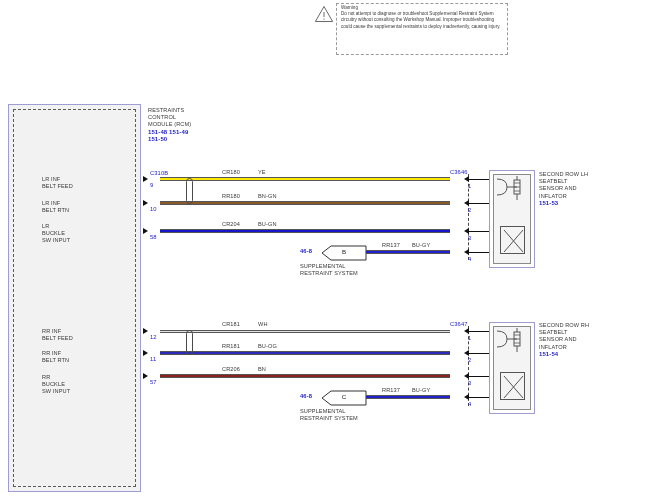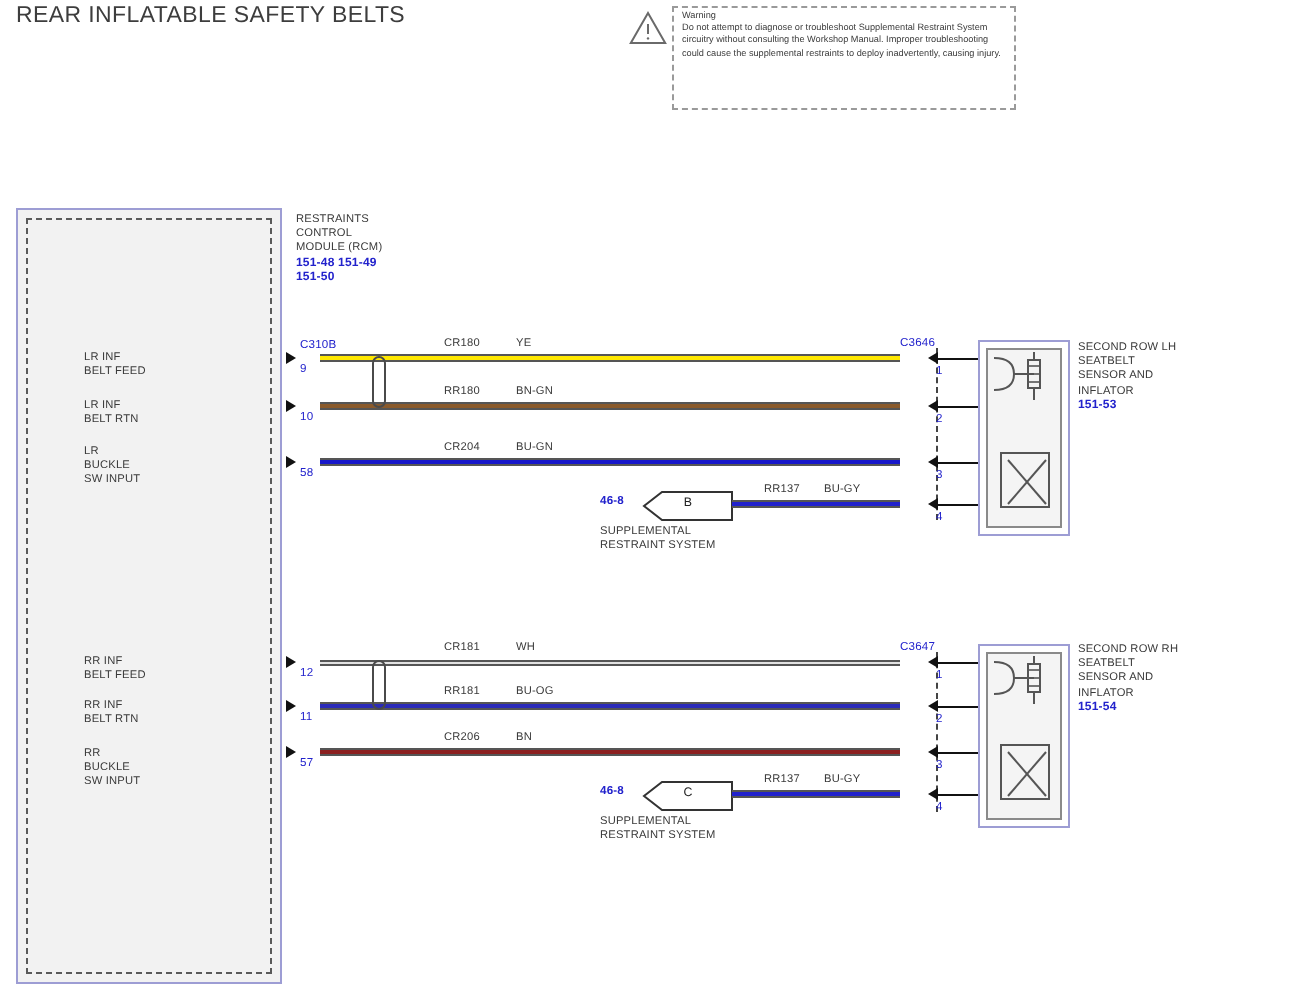--- a/index.html
+++ b/index.html
@@ -213,21 +213,20 @@
   .vline-dash {
     border-left: 1px dashed #444;
     width: 0;
   }
 </style>
 </head>
 <body>
 
 <div id="page">
 
-  <div class="abs" id="page-title">REAR INFLATABLE SAFETY BELTS</div>
 
   <div class="abs" id="warning-dashed"></div>
   <div class="abs" id="warning-icon">
     <svg width="20" height="18" viewBox="0 0 20 18">
       <path d="M10 1.5 L18.6 16.5 L1.4 16.5 Z" fill="none" stroke="#6a6a6a" stroke-width="1"></path>
       <line x1="10" y1="7" x2="10" y2="12" stroke="#6a6a6a" stroke-width="1"></line>
       <circle cx="10" cy="14.2" r="0.6" fill="#6a6a6a"></circle>
     </svg>
   </div>
   <div class="abs" id="warning-text-wrap">

